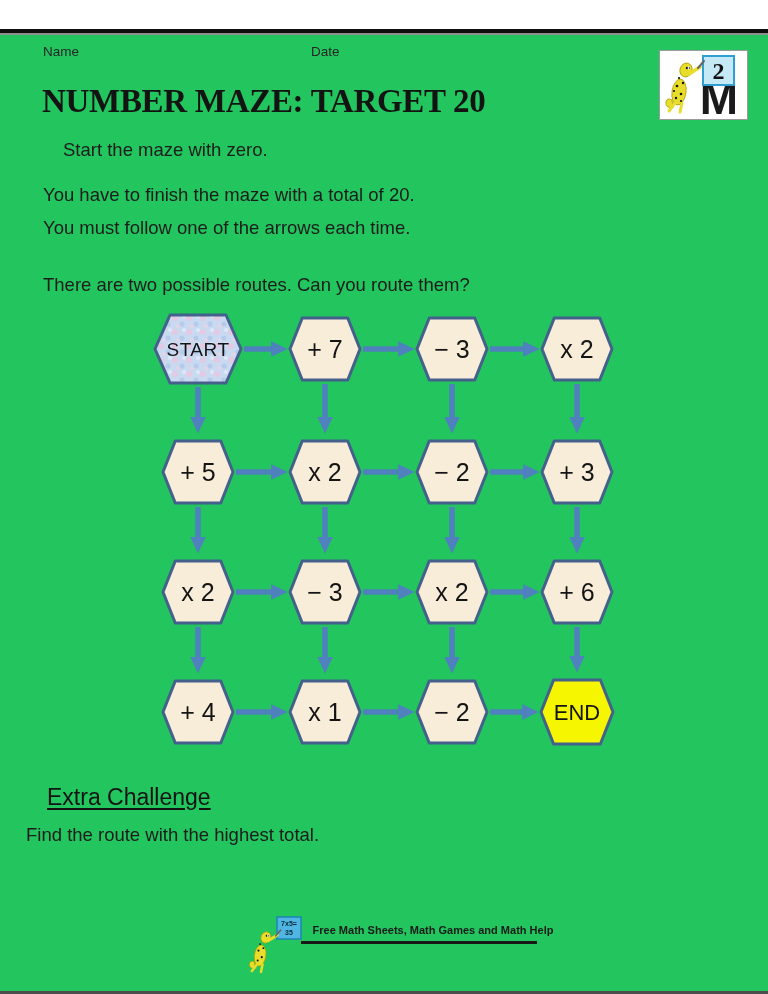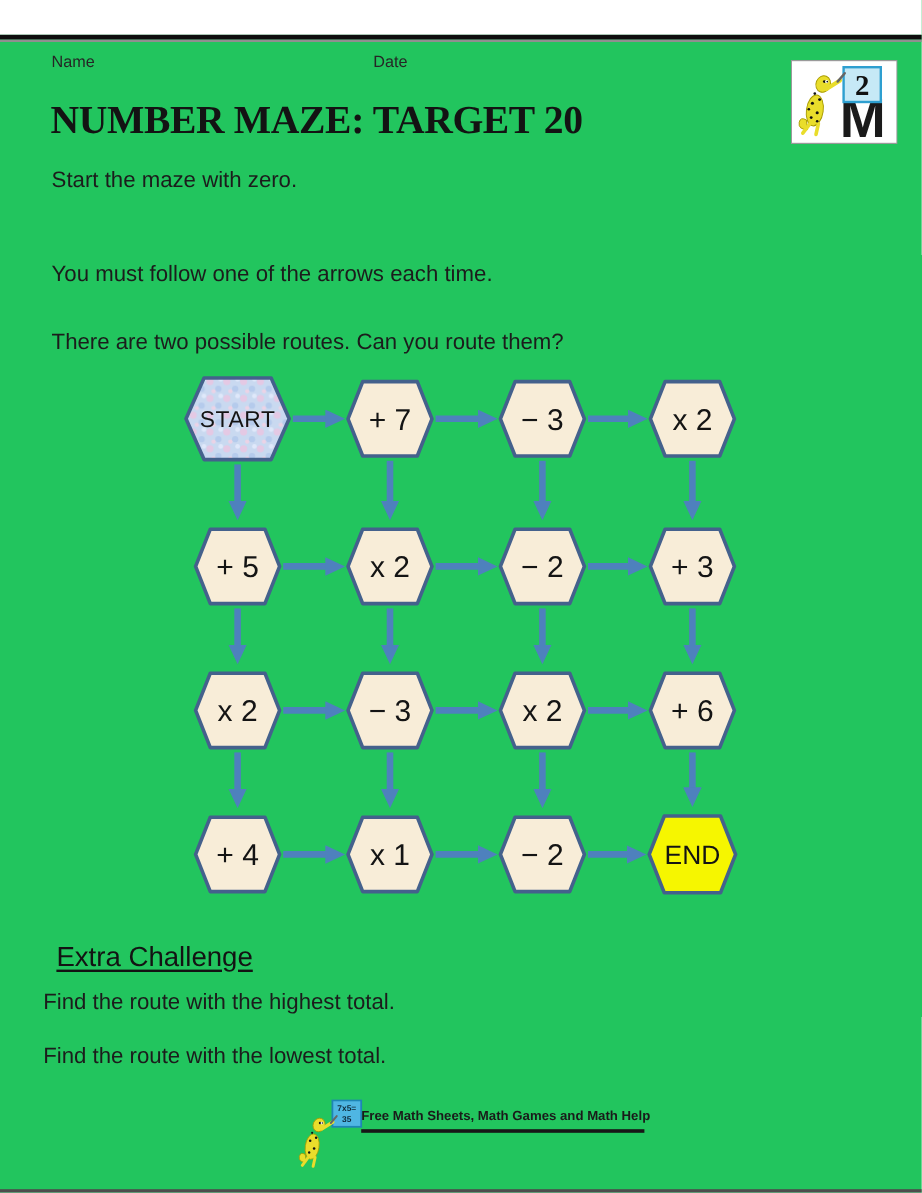--- a/index.html
+++ b/index.html
@@ -12,37 +12,37 @@
 
   .meta{position:absolute;top:44px;font-size:13.5px;color:#262626;}
   .meta.name{left:43px;}
   .meta.date{left:311px;}
 
   .title{position:absolute;left:42px;top:83px;margin:0;
          font-family:"Liberation Serif",serif;font-size:33px;font-weight:bold;
          letter-spacing:-0.3px;color:#131313;text-align:center;}
 
   .instr{position:absolute;left:43px;margin:0;font-size:18.5px;line-height:22px;color:#1c1c1c;}
-  .instr.i0{top:139px;}
+  .instr.i0{top:139px;margin-left:20px;}
   .instr.i1{top:184px;}
   .instr.i2{top:217px;}
   .instr.i3{top:274px;}
 
   .logo-box{position:absolute;left:659px;top:50px;width:89px;height:70px;}
 
   #maze{position:absolute;left:130px;top:300px;width:510px;height:460px;}
 
   .extra-heading{position:absolute;left:43px;top:780px;margin:4px;font-size:23px;font-weight:normal;
                  text-decoration:underline;text-underline-offset:3px;color:#131313;}
-  .extra{position:absolute;left:36px;margin:0;font-size:18.5px;color:#1c1c1c;}
+  .extra{position:absolute;left:26px;margin:0;font-size:18.5px;color:#1c1c1c;}
   .extra.e0{top:824px;}
   .extra.e1{top:869px;}
 
   .footer{position:absolute;left:245px;top:916px;width:310px;height:72px;}
-  .tagline{position:absolute;left:56px;top:8px;width:264px;
+  .tagline{position:absolute;left:56px;top:8px;width:264px;text-align:center;
            font-size:11px;font-weight:bold;color:#1a1a1a;white-space:nowrap;}
   .tagline-rule{position:absolute;left:56px;top:25px;width:236px;height:3px;background:#171717;}
   .brand{position:absolute;left:25px;top:26px;white-space:nowrap;color:#161616;}
   .brand-m{font-size:30px;font-weight:bold;line-height:1;letter-spacing:0;}
   .brand-rest{font-size:19.5px;font-weight:bold;letter-spacing:1.3px;}
   .footer-logo{position:absolute;left:2px;top:0px;width:56px;height:60px;}
 </style>
 </head>
 <body>
 
@@ -78,20 +78,21 @@
           <circle cx="24" cy="12" r="1.2" fill="#111"></circle>
         <circle cx="18" cy="45" r="1.1" fill="#111"></circle>
           <circle cx="11" cy="35" r="1.1" fill="#111"></circle>
         <circle cx="26" cy="12" r="1.4" fill="#fff"></circle>
           <circle cx="26.4" cy="12" r="0.7" fill="#111"></circle>
       </g>
     </svg>
   </div>
 
   <p class="instr i0">Start the maze with zero.</p>
+  <p class="instr i1">You have to finish the maze with a total of 20.</p>
   <p class="instr i2">You must follow one of the arrows each time.</p>
   <p class="instr i3">There are two possible routes. Can you route them?</p>
 
   <div id="maze"><svg viewBox="0 0 510 460" width="510" height="460">
         <defs>
           <marker id="ah" markerUnits="strokeWidth" markerWidth="3.4" markerHeight="3" refX="1.8" refY="1.4" orient="auto">
             <path d="M0,0 L3,1.4 L0,2.8 Z" fill="#4E81BD"></path>
           </marker>
           <pattern id="sp" patternUnits="userSpaceOnUse" width="14" height="14">
             <rect width="14" height="14" fill="#C9D9F0"></rect>
@@ -154,21 +155,20 @@
         <polygon points="160,412 172.25,381 217.75,381 230,412 217.75,443 172.25,443" fill="#F8EDD8" stroke="#44618C" stroke-width="3" stroke-linejoin="round"></polygon>
         <text x="195" y="421" text-anchor="middle" font-size="25" fill="#141414" font-family="&quot;Liberation Sans&quot;, sans-serif">x 1</text>
         <polygon points="287,412 299.25,381 344.75,381 357,412 344.75,443 299.25,443" fill="#F8EDD8" stroke="#44618C" stroke-width="3" stroke-linejoin="round"></polygon>
         <text x="322" y="421" text-anchor="middle" font-size="25" fill="#141414" font-family="&quot;Liberation Sans&quot;, sans-serif">− 2</text>
         <polygon points="411,412 423.6,380 470.4,380 483,412 470.4,444 423.6,444" fill="#F6F600" stroke="#44618C" stroke-width="3" stroke-linejoin="round"></polygon>
         <text x="447" y="420" text-anchor="middle" font-size="22" fill="#141414" font-family="&quot;Liberation Sans&quot;, sans-serif">END</text>
       </svg></div>
 
   <h2 class="extra-heading">Extra Challenge</h2>
   <p class="extra e0">Find the route with the highest total.</p>
-  <p class="extra e1">Find the route with the lowest total.</p>
 
   <div class="footer">
     <div class="tagline">Free Math Sheets, Math Games and Math Help</div>
     <div class="tagline-rule"></div>
     <svg class="footer-logo" viewBox="0 0 56 60">
       <rect x="30" y="1" width="24" height="22" fill="#4FB6E3" stroke="#1E85B5" stroke-width="1.5"></rect>
       <text x="42" y="10" font-size="7" font-weight="bold" fill="#0d2a3a" text-anchor="middle" font-family="Liberation Sans, sans-serif">7x5=</text>
       <text x="42" y="19" font-size="7" font-weight="bold" fill="#0d2a3a" text-anchor="middle" font-family="Liberation Sans, sans-serif">35</text>
       <g transform="translate(0,10) scale(0.82)">
         <path d="M10,52 Q2,52 3,46 Q4,41 9,44 Z" fill="#E9DD2B" stroke="#A99C00" stroke-width="0.8"></path>

